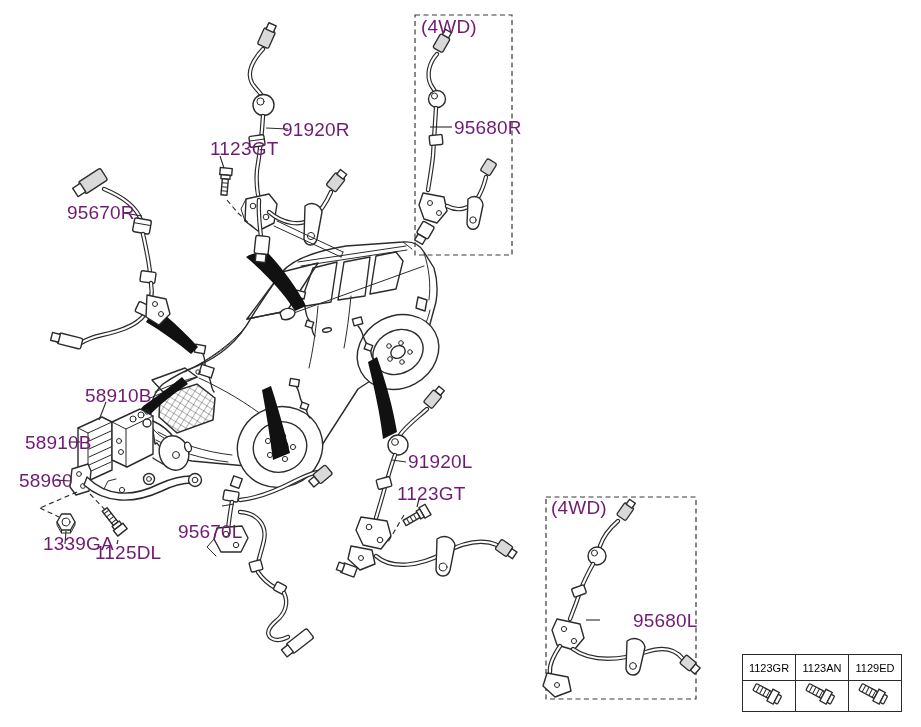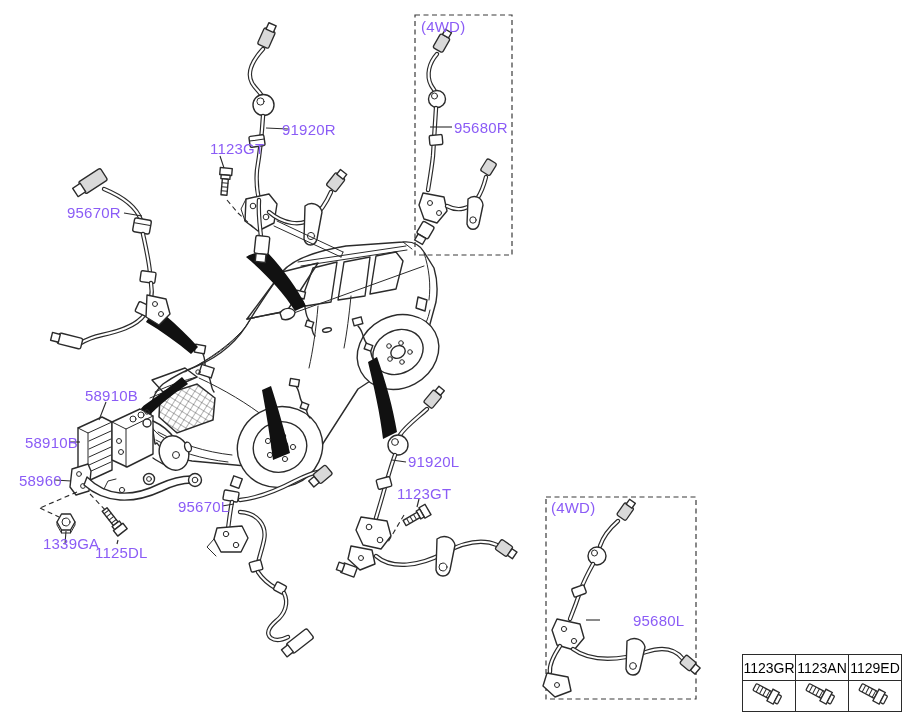--- a/index.html
+++ b/index.html
@@ -1,37 +1,37 @@
 <!DOCTYPE html>
 <html><head>
 <meta charset="utf-8">
 <style>
   html,body{margin:0;padding:0;background:#ffffff;}
   #stage{position:relative;width:921px;height:727px;background:#fff;overflow:hidden;
          font-family:"Liberation Sans",sans-serif;}
   #art{position:absolute;left:0;top:0;}
-  .lbl{position:absolute;font-size:15px;line-height:15px;color:#8b5cf6;white-space:nowrap;
+  .lbl{position:absolute;font-size:19px;line-height:15px;color:#701a75;white-space:nowrap;
        letter-spacing:.2px;}
   
   .ln{fill:none;stroke:#2b2b2b;stroke-width:1.4;stroke-linecap:round;stroke-linejoin:round;}
   .thin{fill:none;stroke:#2b2b2b;stroke-width:1;stroke-linecap:round;}
   .fw{fill:#ffffff;stroke:#2b2b2b;stroke-width:1.4;stroke-linejoin:round;}
   .fg{fill:#d9d9d9;stroke:#2b2b2b;stroke-width:1.3;stroke-linejoin:round;}
   .to{fill:none;stroke:#2b2b2b;stroke-width:4.4;stroke-linecap:round;}
   .ti{fill:none;stroke:#ffffff;stroke-width:2.1;stroke-linecap:round;}
   .blk{fill:#111;stroke:none;}
   .dash{fill:none;stroke:#2b2b2b;stroke-width:1.1;stroke-dasharray:5 3.5;}
   .dashbox{fill:none;stroke:#3a3a3a;stroke-width:1.2;stroke-dasharray:5 3.5;}
   .ldr{stroke:#2b2b2b;stroke-width:1.1;fill:none;}
   
   #fastener-table{position:absolute;left:742px;top:654px;border-collapse:collapse;
                   background:#fff;}
   #fastener-table th,#fastener-table td{border:1.8px solid #2b2b2b;text-align:center;
                   font-weight:400;padding:0;}
-  #fastener-table th{width:52px;height:25px;font-size:14px;text-align:center;}
+  #fastener-table th{width:52px;height:25px;font-size:11px;text-align:center;}
   #fastener-table td{height:30px;}
 </style>
 </head>
 <body>
 
 <div id="stage">
 
 <svg id="art" width="921" height="727" viewBox="0 0 921 727">
   <defs>
     <pattern id="mesh" width="6" height="6" patternUnits="userSpaceOnUse" patternTransform="rotate(32)">
@@ -409,21 +409,21 @@
 <div class="lbl" style="left:421px;top:19px">(4WD)</div>
 <div class="lbl" style="left:454px;top:120px">95680R</div>
 <div class="lbl" style="left:282px;top:122px">91920R</div>
 <div class="lbl" style="left:210px;top:141px">1123GT</div>
 <div class="lbl" style="left:67px;top:205px">95670R</div>
 <div class="lbl" style="left:85px;top:388px">58910B</div>
 <div class="lbl" style="left:25px;top:435px">58910B</div>
 <div class="lbl" style="left:19px;top:473px">58960</div>
 <div class="lbl" style="left:43px;top:536px">1339GA</div>
 <div class="lbl" style="left:95px;top:545px">1125DL</div>
-<div class="lbl" style="left:178px;top:499px">95670L</div>
+<div class="lbl" style="left:178px;top:524px">95670L</div>
 <div class="lbl" style="left:408px;top:454px">91920L</div>
 <div class="lbl" style="left:397px;top:486px">1123GT</div>
 <div class="lbl" style="left:551px;top:500px">(4WD)</div>
 <div class="lbl" style="left:633px;top:613px">95680L</div>
 
 <table id="fastener-table">
   <tbody>
         <tr>
     <th>1123GR</th>
     <th>1123AN</th>

